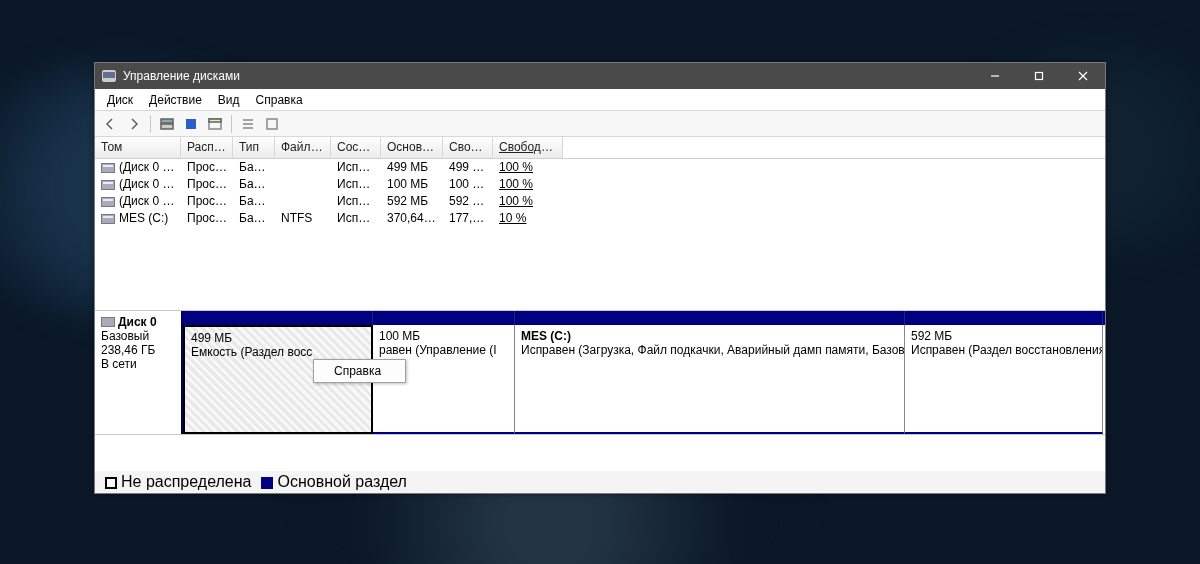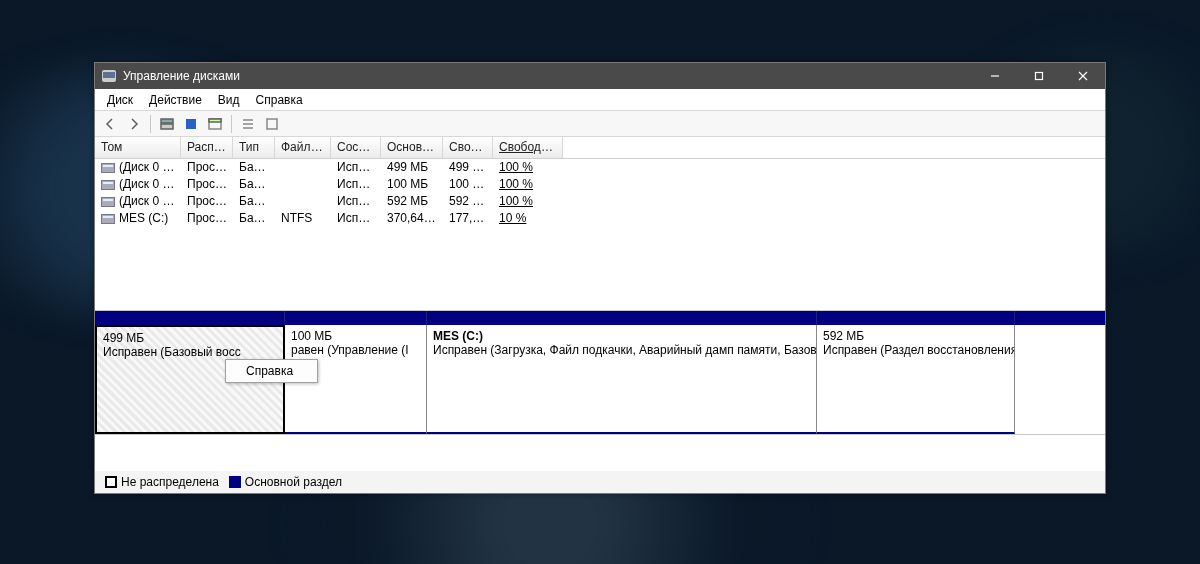--- a/index.html
+++ b/index.html
@@ -143,21 +143,21 @@
   font-size:12px;
 }
 .ctx-menu .ci { padding:4px 24px 4px 20px; white-space:nowrap; }
 
 .legend {
   height: 22px;
   display:flex;
   align-items:center;
   gap: 10px;
   padding: 0 10px;
-  font-size:12px;
+  font-size:16px;
   background: #f4f4f4;
 }
 .legend .sw { width:12px; height:12px; display:inline-block; margin-right:4px; vertical-align:-2px;}
 .legend .sw.black{ background:#fff; border:2px solid #000; }
 .legend .sw.blue { background:#000080; }
 
 .spacer { flex:1; background:#fff; }
 </style>
 </head>
 <body>
@@ -290,33 +290,39 @@
           <div class="cell w-fs">NTFS</div>
           <div class="cell w-st">Испра...</div>
           <div class="cell w-em">370,64 ГБ</div>
           <div class="cell w-sv">177,28...</div>
           <div class="cell w-svp">10 %</div>
         </div>
       </div>
   </div>
 
   <div class="disk-area">
+    <div class="disk-left">
+      <div class="dname"><span class="dicon"></span><span>Диск 0</span></div>
+      <div>Базовый</div>
+      <div>238,46 ГБ</div>
+      <div>В сети</div>
+    </div>
     <div class="disk-right">
       <div class="part-header" id="part-header">
           <div class="seg" style="width: 190px;"></div>
           <div class="seg" style="width: 142px;"></div>
           <div class="seg" style="width: 390px;"></div>
           <div class="seg" style="width: 198px;"></div>
         </div>
       <div class="parts" id="parts" style="position:relative;">
 
         <div class="part hatched" style="width: 190px;">
             <div class="p1"></div>
             <div class="p2">499 МБ</div>
-            <div class="p3">Исправен (Базовый восс</div>
+            <div class="p3">Емкость (Раздел восс</div>
           </div>
           <div class="part" style="width: 142px;">
             <div class="p1"></div>
             <div class="p2">100 МБ</div>
             <div class="p3">равен (Управление (I</div>
           </div>
           <div class="part" style="width: 390px;">
             <div class="p1" style="font-weight: bold;">MES  (C:)</div>
             <div class="p3">Исправен (Загрузка, Файл подкачки, Аварийный дамп памяти, Базовый раздел</div>
           </div>

